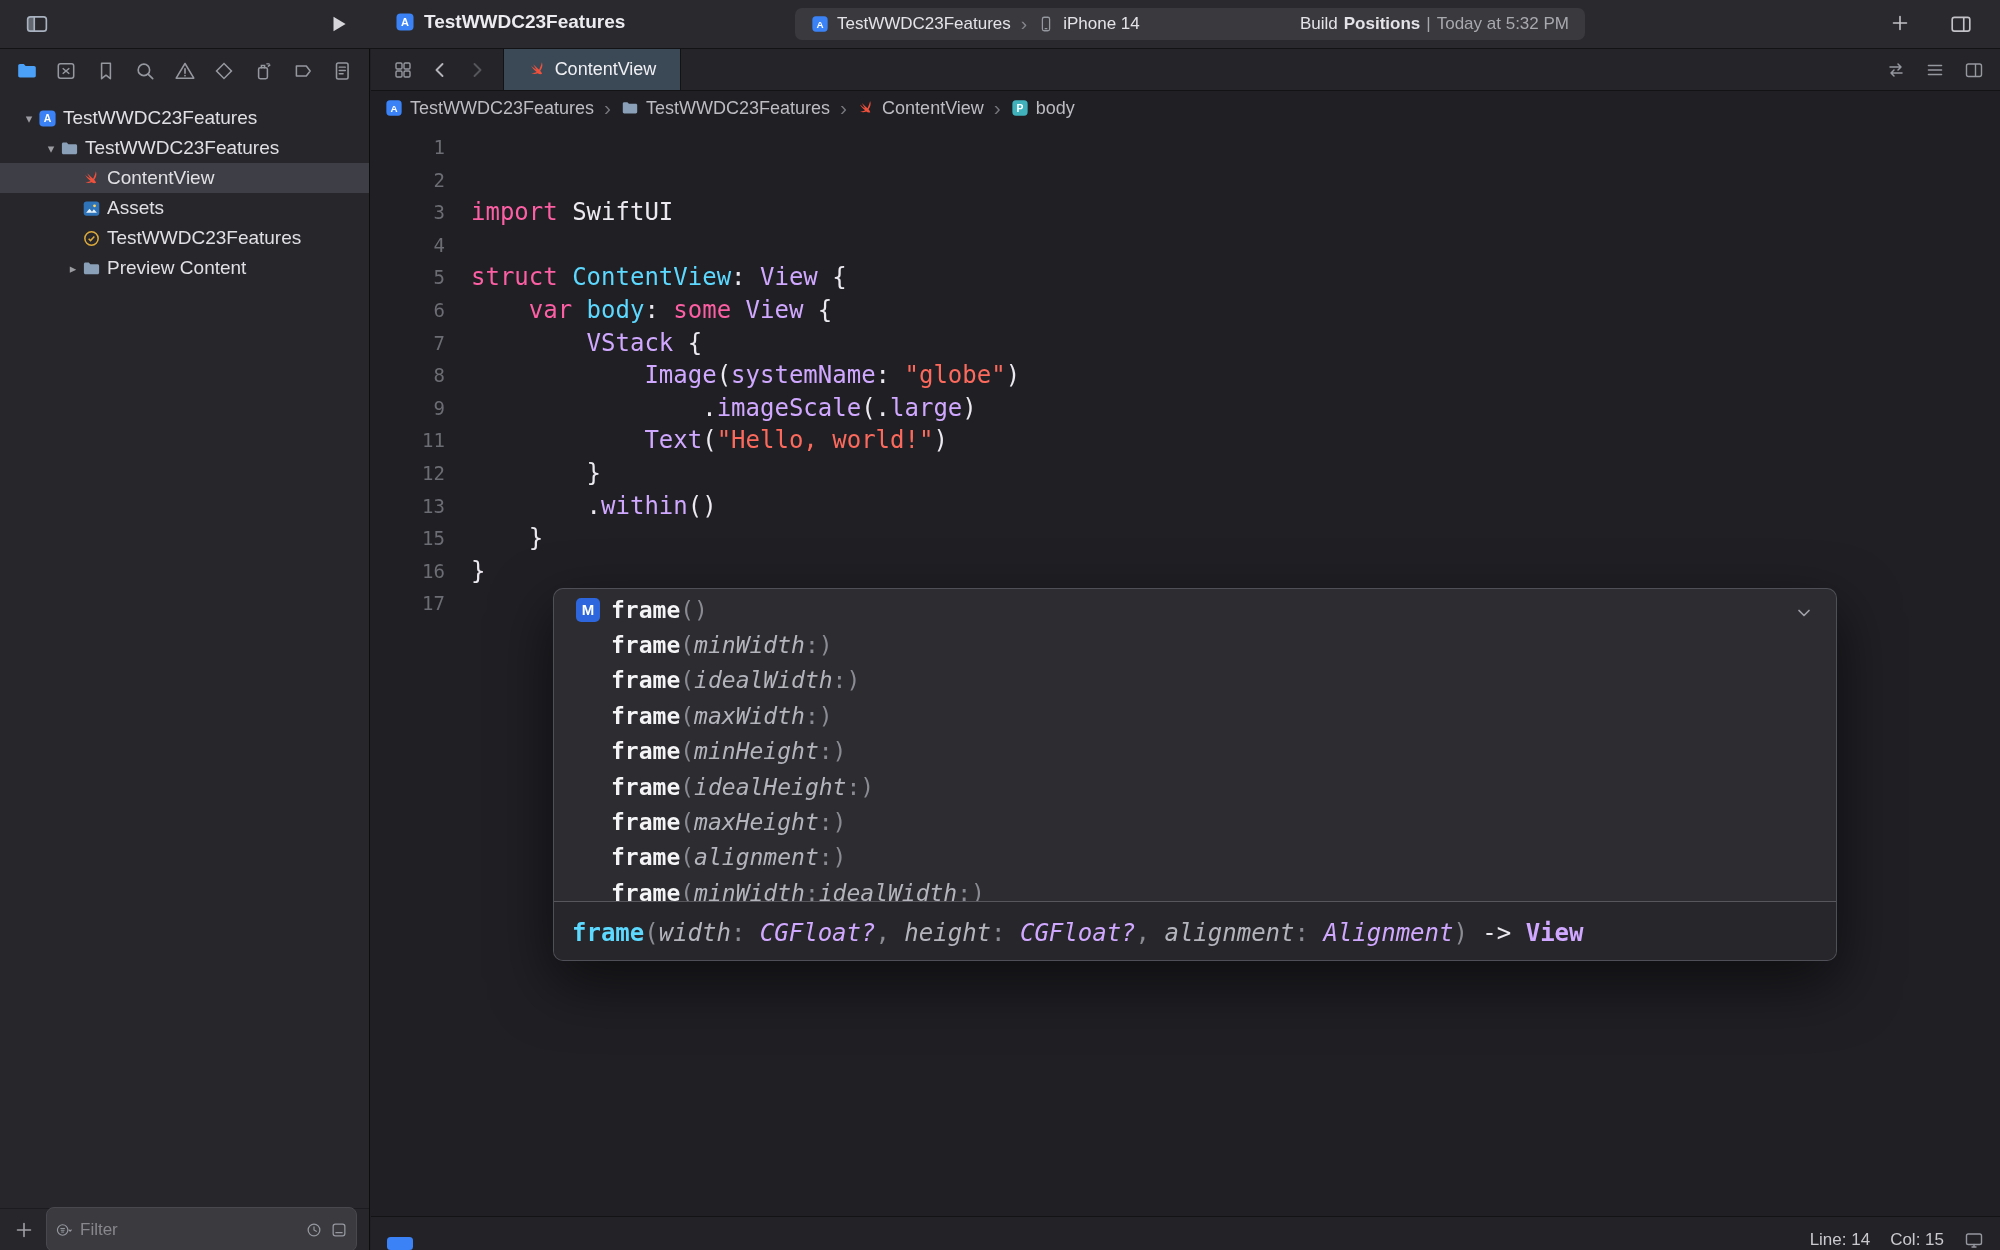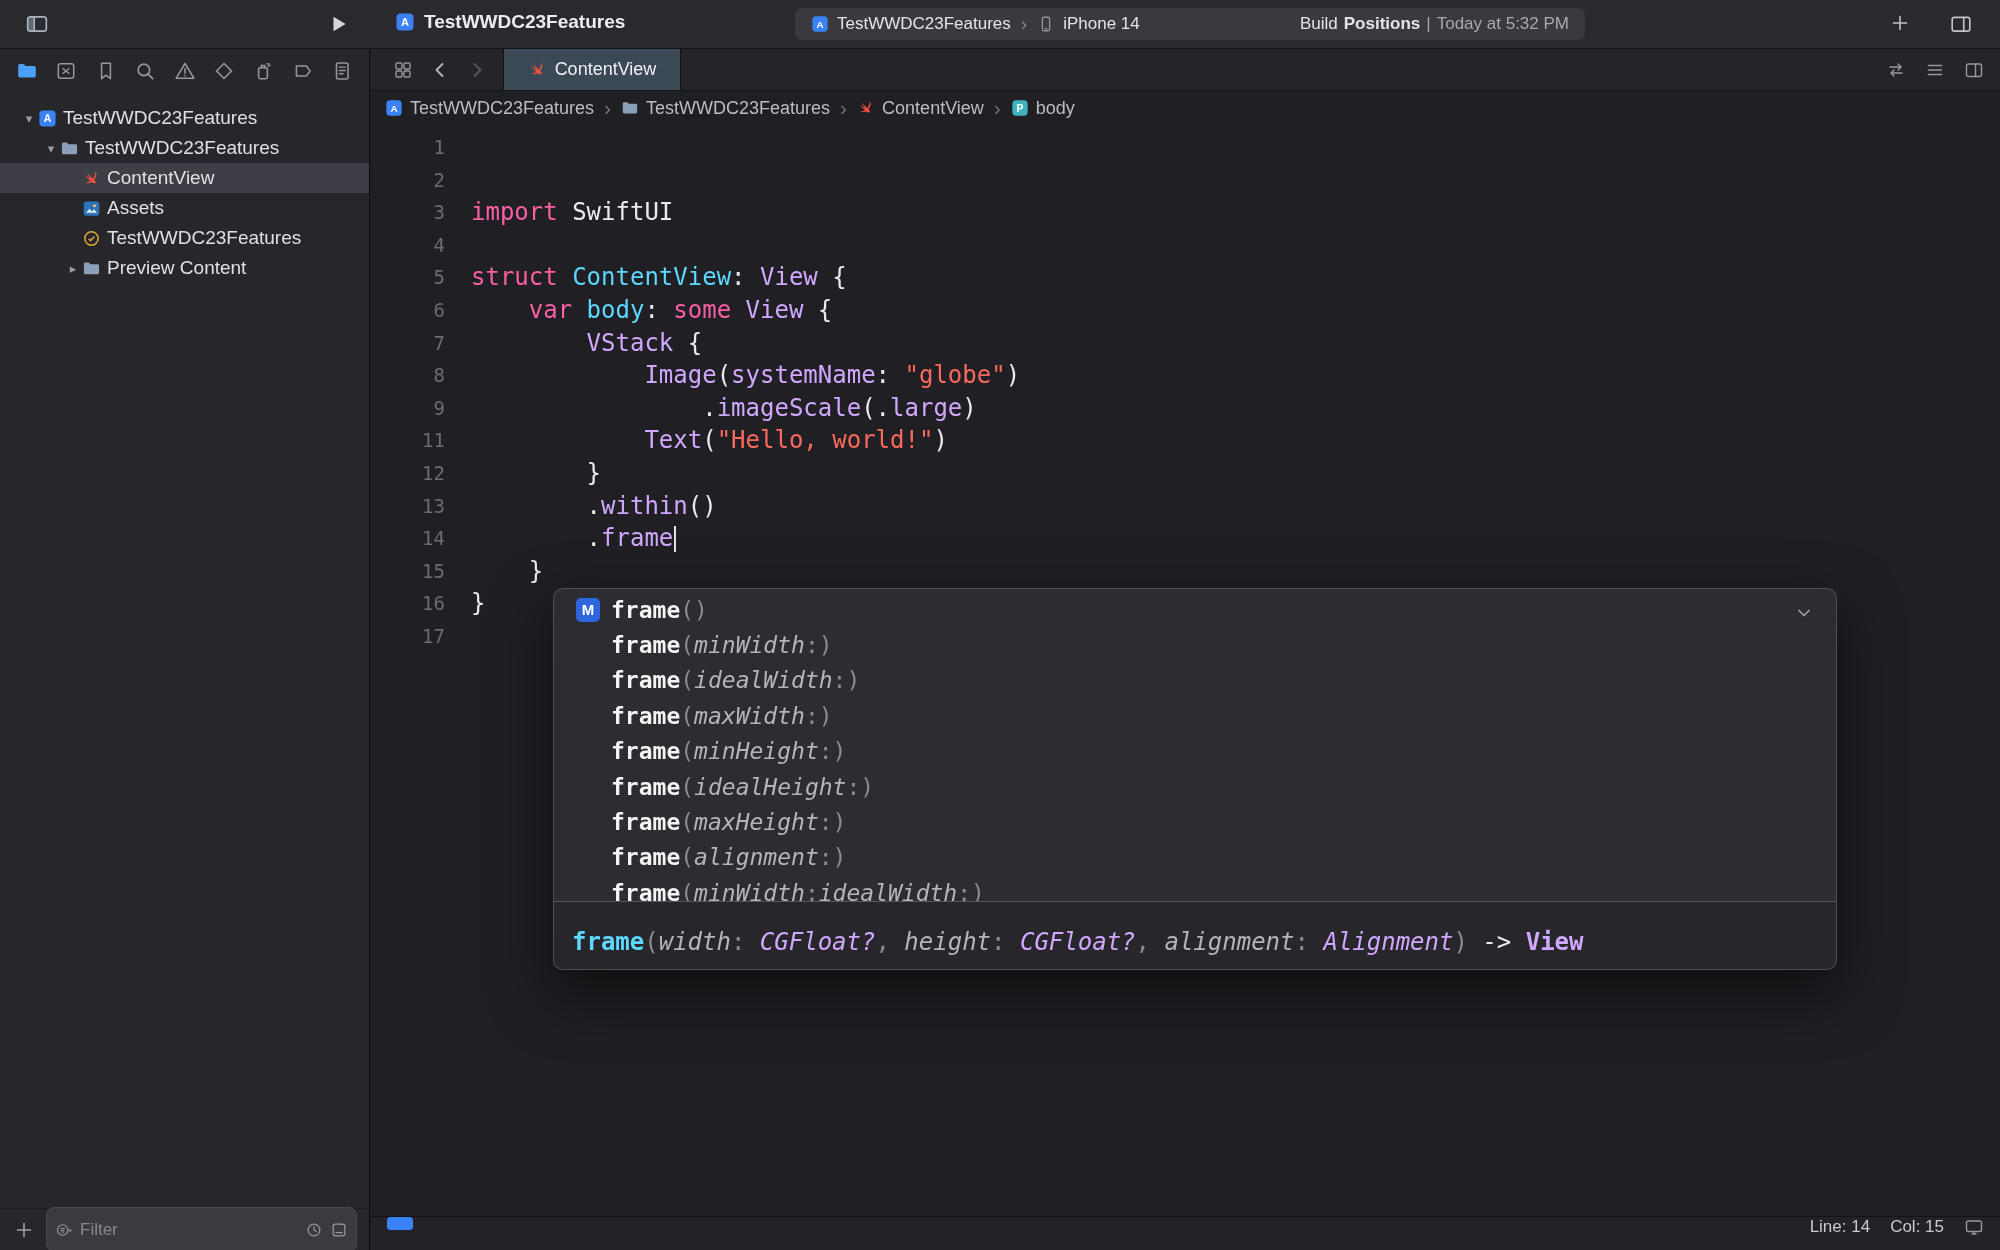--- a/index.html
+++ b/index.html
@@ -68,37 +68,37 @@
   .tk-d{color:var(--declaration);}
   .tk-s{color:var(--string);}
   .tk-p{color:#eceaf0;}
   .tk-g{color:#8a8b93;}
   .tk-i{color:#b3b4bc;font-style:italic;}
   .tk-ti{color:var(--type);font-style:italic;}
   .tk-db{color:var(--declaration);font-weight:bold;}
   .tk-tb{color:var(--type);font-weight:bold;}
   .tk-b{color:#f4f4f6;font-weight:bold;}
   #editor-status{position:absolute;left:0;right:0;bottom:0;height:34px;border-top:1px solid #131316;
-                 background:#222227;display:flex;align-items:flex-start;padding:0 16px;box-sizing:border-box;}
+                 background:#222227;display:flex;align-items:flex-end;padding:0 16px;box-sizing:border-box;}
   #progress-pill{width:26px;height:13px;border-radius:3.5px;background:var(--accent);}
   #status-right{margin-left:auto;display:flex;align-items:center;gap:20px;font-size:17px;color:#c9c9ce;}
 
   
   #completion-popup{position:absolute;left:553px;top:588px;width:1282px;z-index:50;
      background:rgba(44,44,50,0.97);border:1px solid rgba(125,125,135,0.45);border-radius:10px;
      box-shadow:0 22px 60px rgba(0,0,0,0.55);overflow:hidden;}
   #comp-list{height:309px;overflow:hidden;padding-top:3px;position:relative;}
   .comp-row{height:35.4px;display:flex;align-items:center;padding-left:22px;
             font-family:"DejaVu Sans Mono",monospace;font-size:23px;}
   .mbadge{width:24px;height:24px;border-radius:5px;background:var(--method_badge_blue);color:#fff;
           font-family:"Liberation Sans",sans-serif;font-size:15px;font-weight:bold;display:flex;
           align-items:center;justify-content:center;margin-right:11px;flex:0 0 24px;}
   .mspacer{flex:0 0 35px;}
   #comp-chevron{position:absolute;right:22px;top:14px;color:#9fa0a8;}
-  #comp-doc{border-top:1px solid #56565c;background:rgba(38,38,43,0.97);padding:26px 18px 13px 18px;}
+  #comp-doc{border-top:1px solid #56565c;background:rgba(38,38,43,0.97);padding:17px 18px 13px 18px;}
   #comp-sig{font-family:"DejaVu Sans Mono",monospace;font-size:24px;white-space:pre;}
   #comp-desc{font-size:20px;color:#e9e9ec;margin-top:8px;}
 </style>
 </head>
 <body>
 
 <div id="app">
 
   <div id="toolbar">
     <span id="sidebar-toggle" class="icn i22">
@@ -456,24 +456,20 @@
           </div>
           <div class="line">
             <span class="gut">12</span>
             <span class="code-text"><span class="tk-p">        }</span></span>
           </div>
           <div class="line">
             <span class="gut">13</span>
             <span class="code-text"><span class="tk-p">        .</span><span class="tk-t">within</span><span class="tk-p">()</span></span>
           </div>
           <div class="line">
-            <span class="gut">14</span>
-            <span class="code-text"><span class="tk-p">        .</span><span class="tk-t">frame</span><span class="caret"></span></span>
-          </div>
-          <div class="line">
             <span class="gut">15</span>
             <span class="code-text"><span class="tk-p">    }</span></span>
           </div>
           <div class="line">
             <span class="gut">16</span>
             <span class="code-text"><span class="tk-p">}</span></span>
           </div>
           <div class="line">
             <span class="gut">17</span>
             <span class="code-text"></span>

